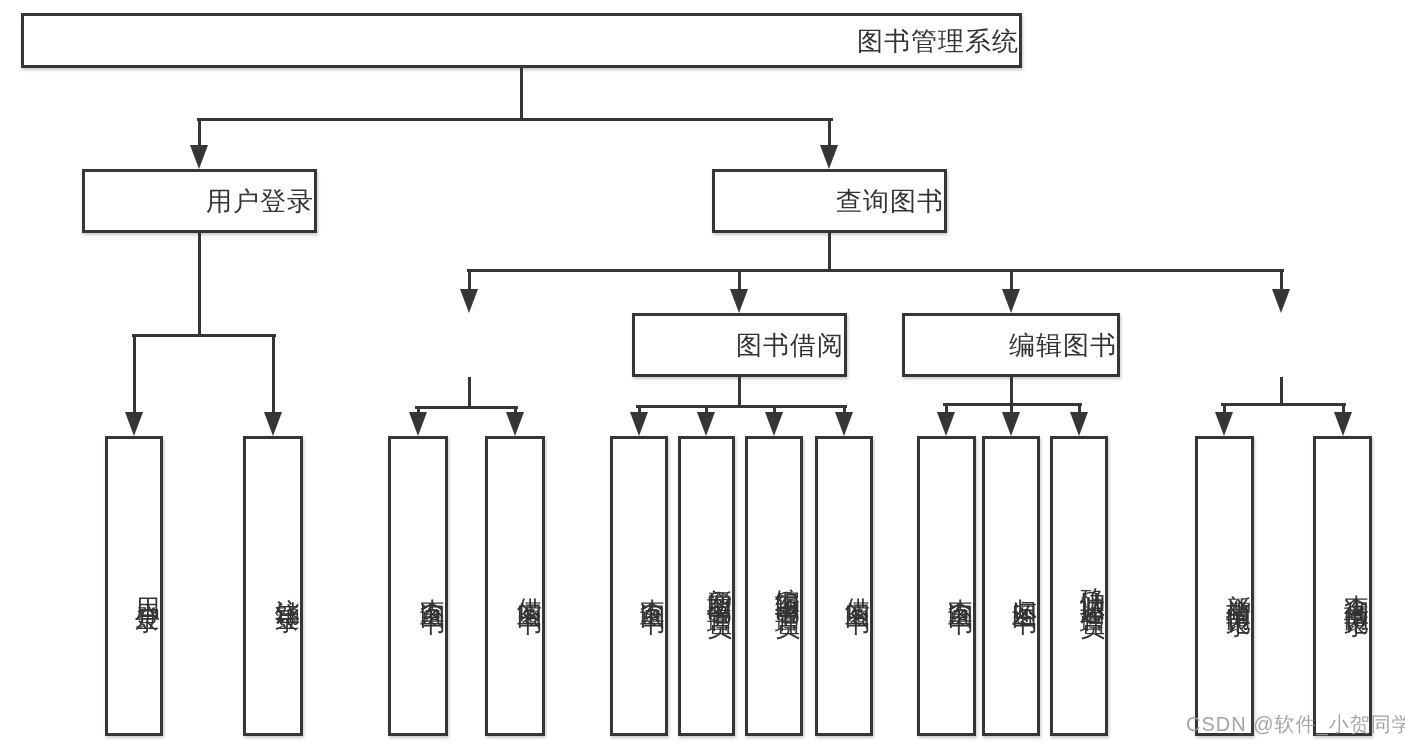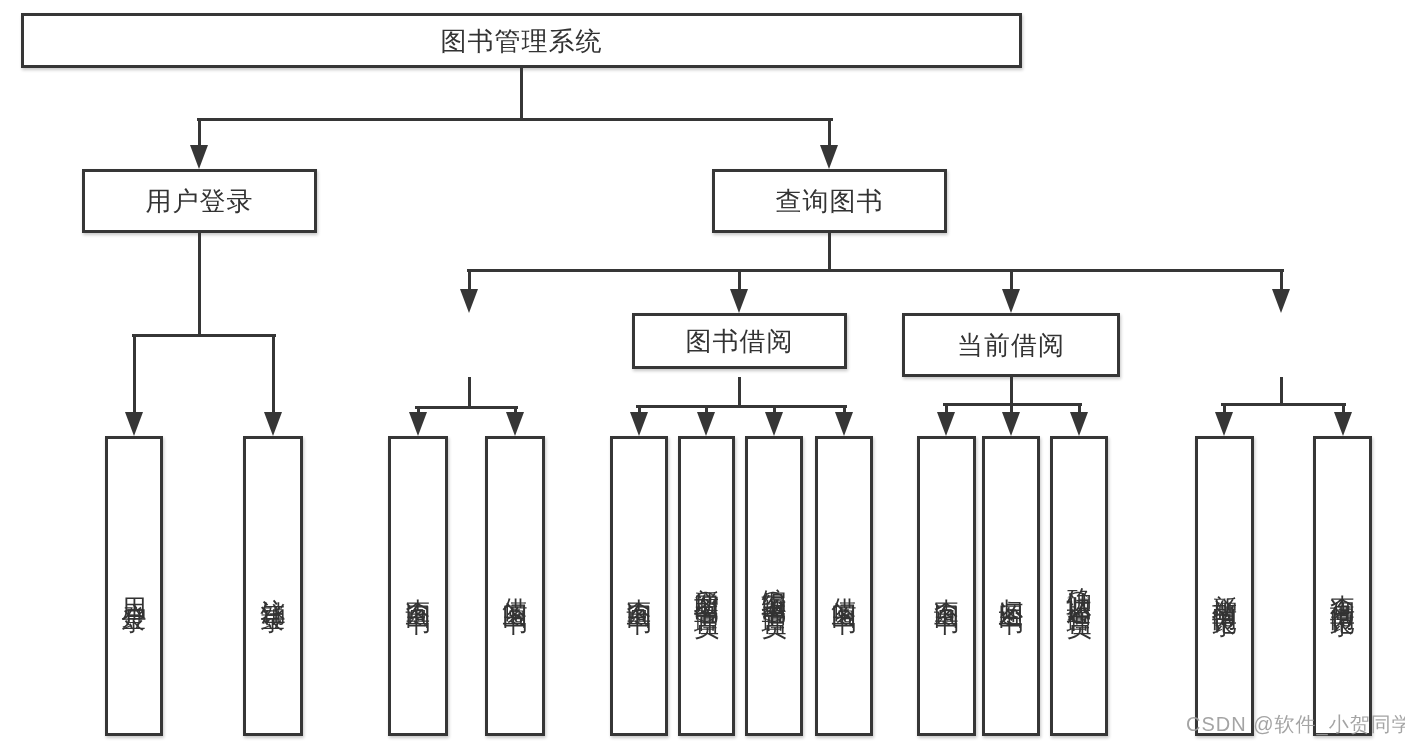--- a/index.html
+++ b/index.html
@@ -6,21 +6,21 @@
     --line:#363636; --text:#333333; --background:#ffffff; --watermark:#9b9b9b;
   }
   html,body{margin:0;padding:0;background:var(--background);}
   .canvas{
     position:relative;width:1405px;height:747px;background:var(--background);
     font-family:"Liberation Sans",sans-serif;overflow:hidden;
   }
   .box{
     position:absolute;box-sizing:border-box;background:#fff;
     border:3px solid var(--line);
-    display:flex;align-items:center;justify-content:center;
+    display:flex;align-items:center;justify-content:flex-end;
     box-shadow:1px 2px 3px rgba(0,0,0,0.22);
   }
   .hbox .lbl{
     font-size:26px;color:var(--text);letter-spacing:1px;white-space:nowrap;line-height:1;
   }
   .vbox .lbl{
     writing-mode:vertical-rl;text-orientation:mixed;
     font-size:25px;color:var(--text);letter-spacing:4px;line-height:1;
   }
   .line{position:absolute;background:var(--line);}
@@ -44,25 +44,25 @@
     <span class="lbl">图书管理系统</span>
   </div>
 
   <div class="box hbox" style="left:82px;top:169px;width:235px;height:64px">
     <span class="lbl">用户登录</span>
   </div>
   <div class="box hbox" style="left:712px;top:169px;width:235px;height:64px">
     <span class="lbl">查询图书</span>
   </div>
 
-  <div class="box hbox" style="left:632px;top:313px;width:215px;height:56px">
+  <div class="box hbox" style="left:632px;top:313px;width:215px;height:64px">
     <span class="lbl">图书借阅</span>
   </div>
   <div class="box hbox" style="left:902px;top:313px;width:218px;height:64px">
-    <span class="lbl">当前借阅</span>
+    <span class="lbl">编辑图书</span>
   </div>
 
   <div class="box vbox" style="left:105px;top:436px;width:58px;height:300px">
     <span class="lbl">用户登录</span>
   </div>
   <div class="box vbox" style="left:243px;top:436px;width:60px;height:300px">
     <span class="lbl">注销登录</span>
   </div>
   <div class="box vbox" style="left:388px;top:436px;width:60px;height:300px">
     <span class="lbl">查询图书</span>

